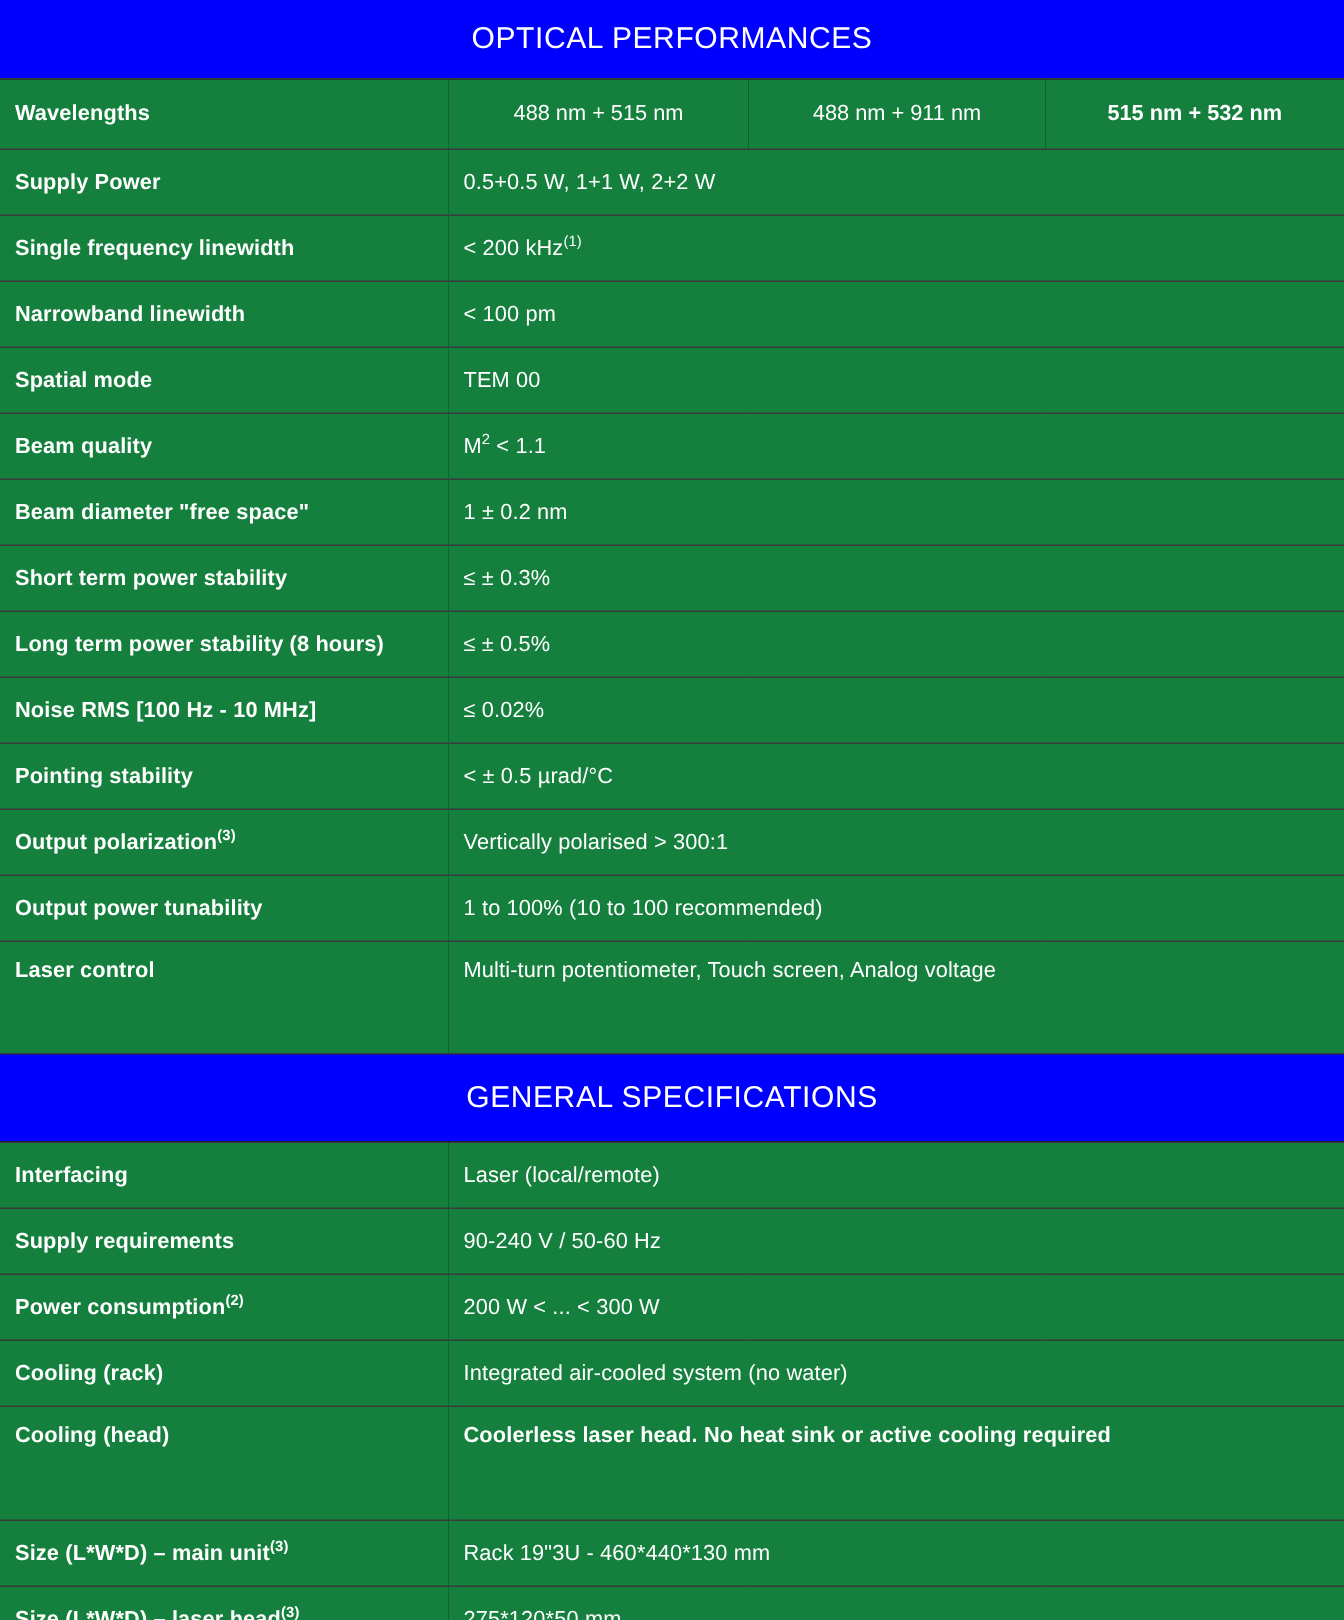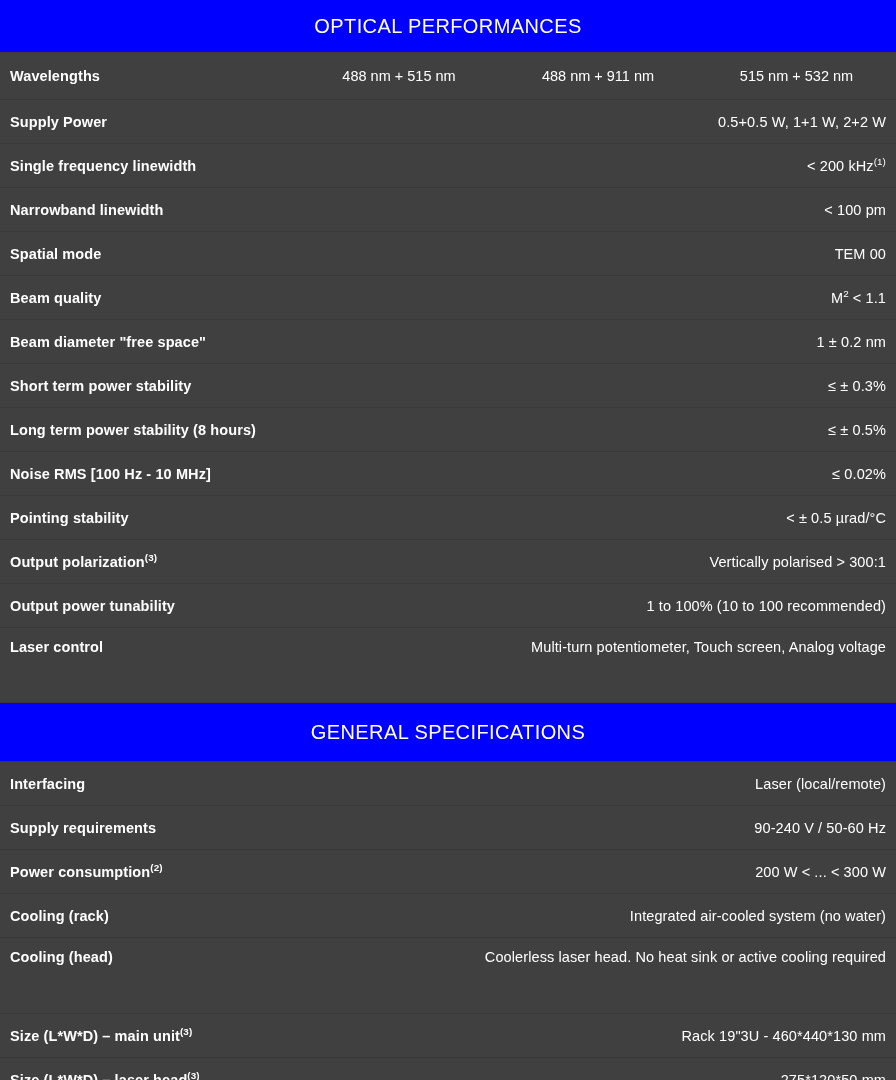--- a/index.html
+++ b/index.html
@@ -48,45 +48,45 @@
     border-collapse: collapse;
     table-layout: fixed;
     background: #050505;
   }
   table.spec-table td {
     border: 1px solid #3a3a3a;
     border-left: none;
     border-right: none;
     padding: 0 10px;
     vertical-align: middle;
-    background: #404040;
+    background: #15803d;
   }
   
   td.label-cell {
     width: 299px;
     border-right: 1px solid #3a3a3a;
     font-size: 14.5px;
     font-weight: bold;
     text-align: left;
     padding-left: 9px;
     letter-spacing: 0.1px;
   }
   td.value-cell {
     font-size: 14.5px;
     font-weight: normal;
-    text-align: right;
+    text-align: left;
     letter-spacing: 0.1px;
   }
   td.wl-cell {
     font-size: 14.5px;
     font-weight: normal;
     text-align: center;
     border-right: 1px solid #3a3a3a;
   }
-  td.wl-cell.last { border-right: none; }
+  td.wl-cell.last { border-right: none; font-weight: bold; }
 
   
   col.c-label { width: 299px; }
   col.c-w1    { width: 200px; }
   col.c-w2    { width: 198px; }
   col.c-w3    { width: 199px; }
 
   tr.r-std td   { height: 43px; }
   tr.r-tall td  { height: 63px; }
   tr.r-head td  { height: 46px; }
@@ -216,21 +216,21 @@
         <td class="value-cell" colspan="3">200 W &lt; ... &lt;  300 W</td>
       </tr>
 
       <tr class="r-std">
         <td class="label-cell">Cooling (rack)</td>
         <td class="value-cell" colspan="3">Integrated air-cooled system (no water)</td>
       </tr>
 
       <tr class="r-xtall">
         <td class="label-cell" style="vertical-align:top; padding-top:11px;">Cooling (head)</td>
-        <td class="value-cell" colspan="3" style="vertical-align:top; padding-top:11px;">Coolerless laser head. No heat sink or active cooling required</td>
+        <td class="value-cell" colspan="3" style="vertical-align:top; padding-top:11px;font-weight:bold;">Coolerless laser head. No heat sink or active cooling required</td>
       </tr>
 
       <tr class="r-std">
         <td class="label-cell"><span>Size (L*W*D) – main unit</span><sup>(3)</sup></td>
         <td class="value-cell" colspan="3">Rack 19"3U - 460*440*130 mm</td>
       </tr>
 
       <tr class="r-std">
         <td class="label-cell"><span>Size (L*W*D) – laser head</span><sup>(3)</sup></td>
         <td class="value-cell" colspan="3">275*120*50 mm</td>

